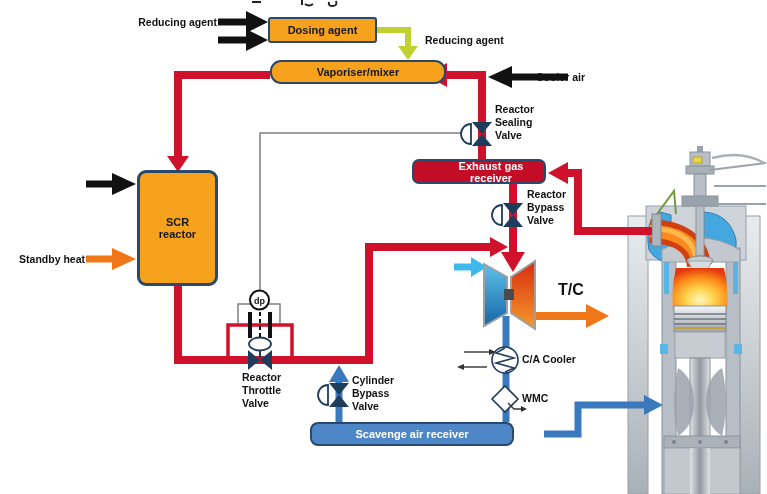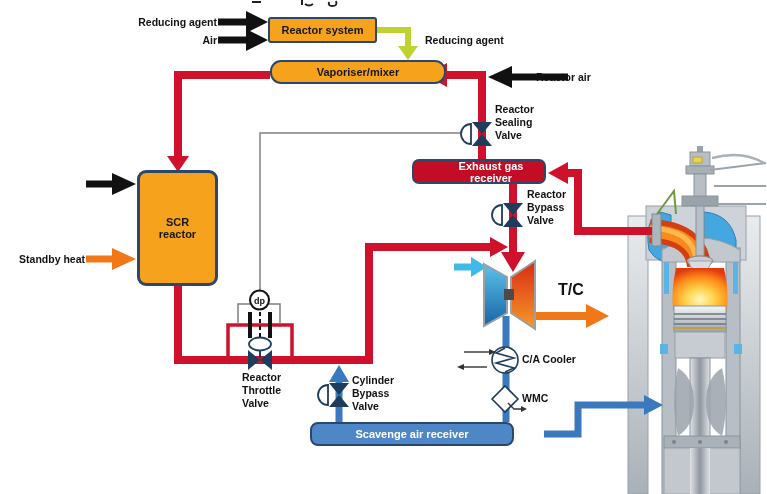--- a/index.html
+++ b/index.html
@@ -237,31 +237,30 @@
       <rect x="248" y="312" width="4" height="26"></rect>
       <rect x="268" y="312" width="4" height="26"></rect>
       <line x1="260" y1="312" x2="260" y2="338" stroke="#111" stroke-width="2" stroke-dasharray="4,3"></line>
     </g>
     <g>
       <circle cx="259.5" cy="300" r="9.5" fill="#fff" stroke="#111" stroke-width="2"></circle>
       <text x="259.5" y="303.5" text-anchor="middle" font-family="Liberation Sans, sans-serif" font-size="9" font-weight="700" fill="#111">dp</text>
     </g>
   </svg>
 
-  <div class="box orange" style="left:268px;top:17px;width:109px;height:26px;border-radius:3px;">Reactor system</div>
+  <div class="box orange" style="left:268px;top:17px;width:109px;height:26px;border-radius:3px;">Dosing agent</div>
   <div class="box orange" style="left:270px;top:60px;width:176px;height:24px;border-radius:11px;">Vaporiser/mixer</div>
   <div class="box orange" style="left:137px;top:170px;width:81px;height:116px;border-radius:9px;border-width:3px;">SCR
 reactor</div>
   <div class="box redbox" style="left:412px;top:159px;width:134px;height:25px;border-radius:7px;padding-left:24px;">Exhaust gas receiver</div>
   <div class="box bluebox" style="left:310px;top:422px;width:204px;height:24px;border-radius:8px;">Scavenge air receiver</div>
 
   <div class="lbl r" style="right:550px;top:16px;width:120px;">Reducing agent</div>
-  <div class="lbl r" style="right:550px;top:34px;width:120px;">Air</div>
   <div class="lbl" style="left:425px;top:34px;">Reducing agent</div>
-  <div class="lbl" style="left:536px;top:71px;">Reactor air</div>
+  <div class="lbl" style="left:536px;top:71px;">Cooler air</div>
   <div class="lbl r" style="right:682px;top:253px;width:80px;">Standby heat</div>
 
   <div class="lbl" style="left:495px;top:103px;">Reactor
 Sealing
 Valve</div>
   <div class="lbl" style="left:527px;top:188px;">Reactor
 Bypass
 Valve</div>
   <div class="lbl" style="left:242px;top:371px;">Reactor
 Throttle

